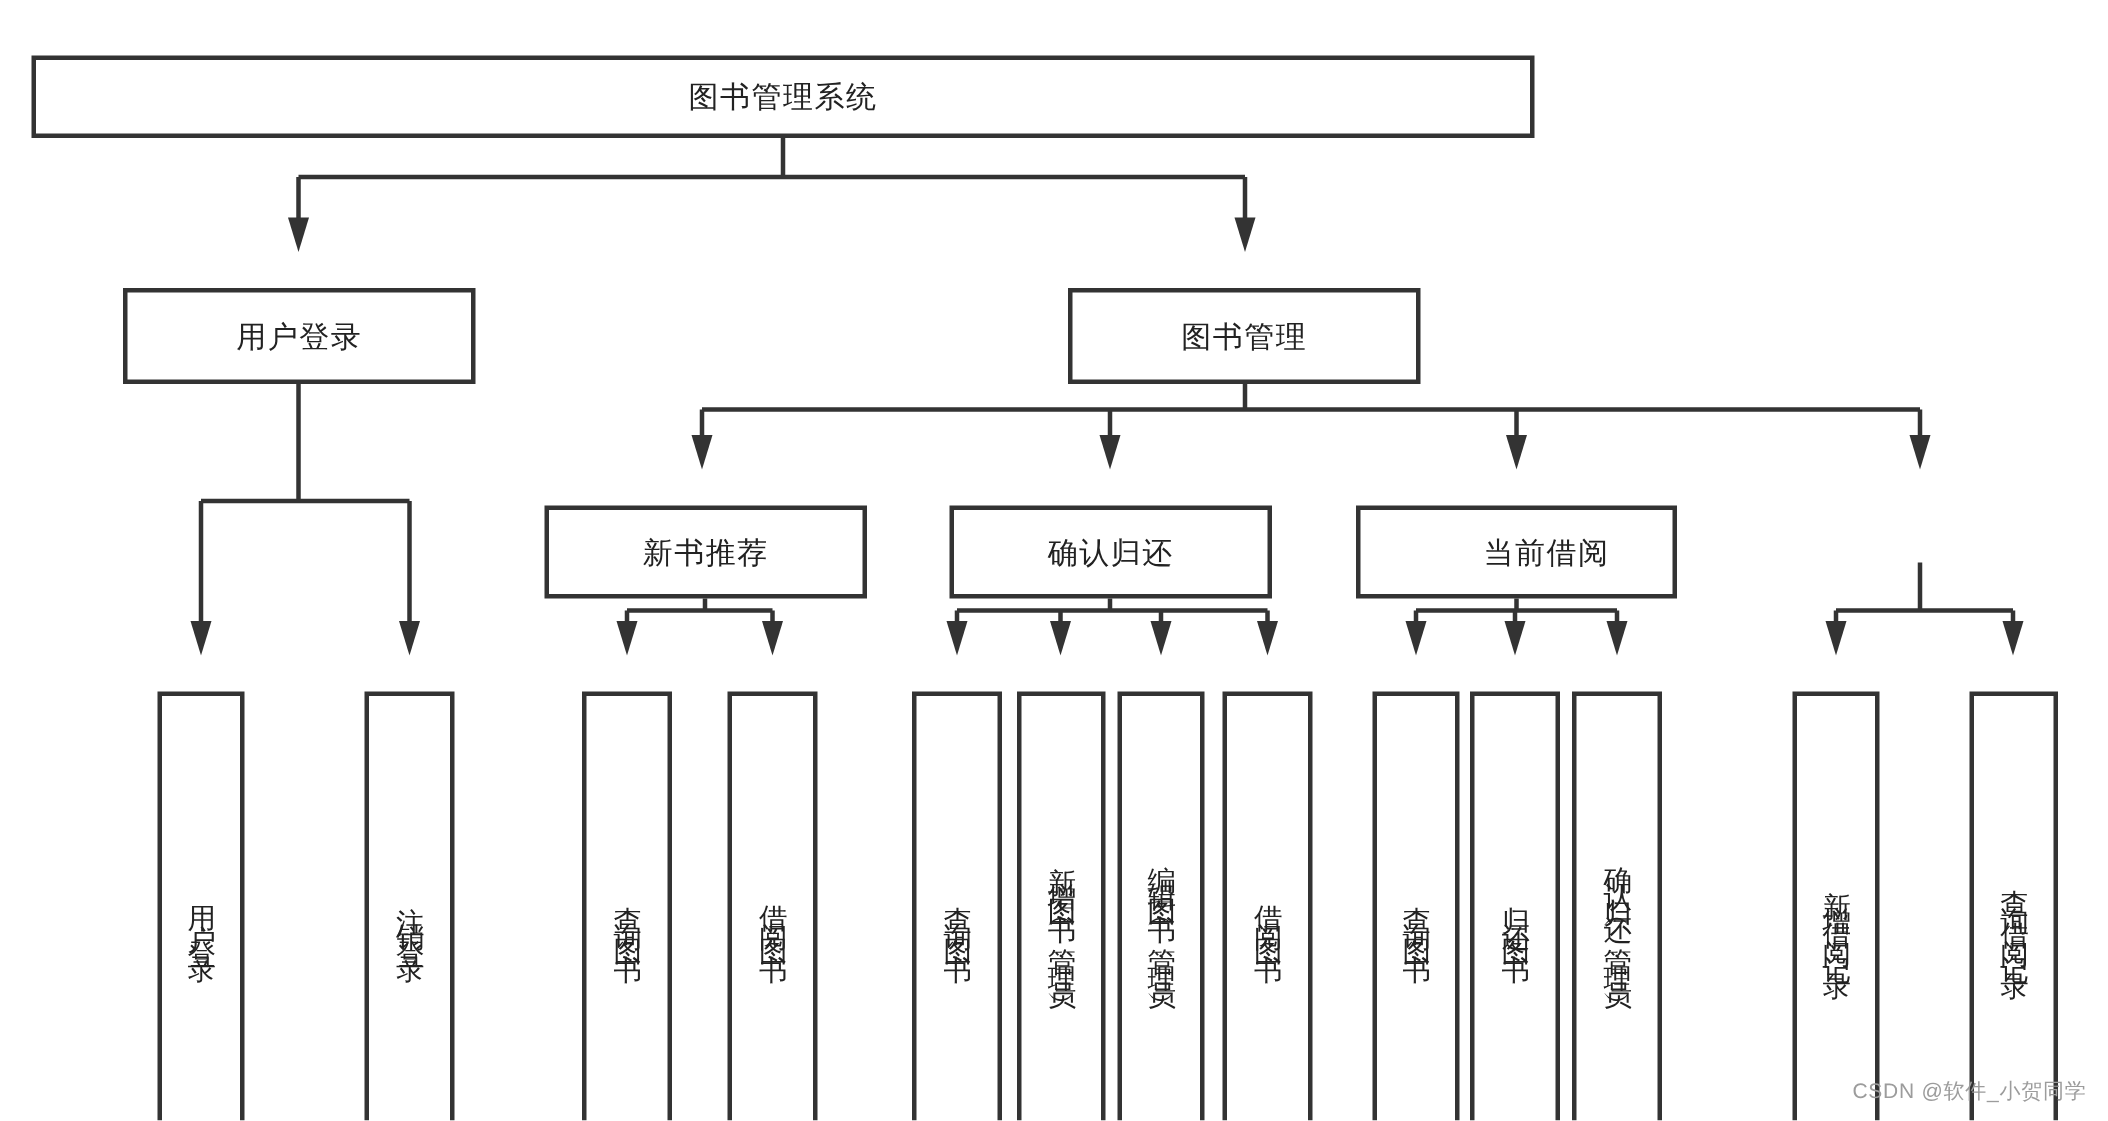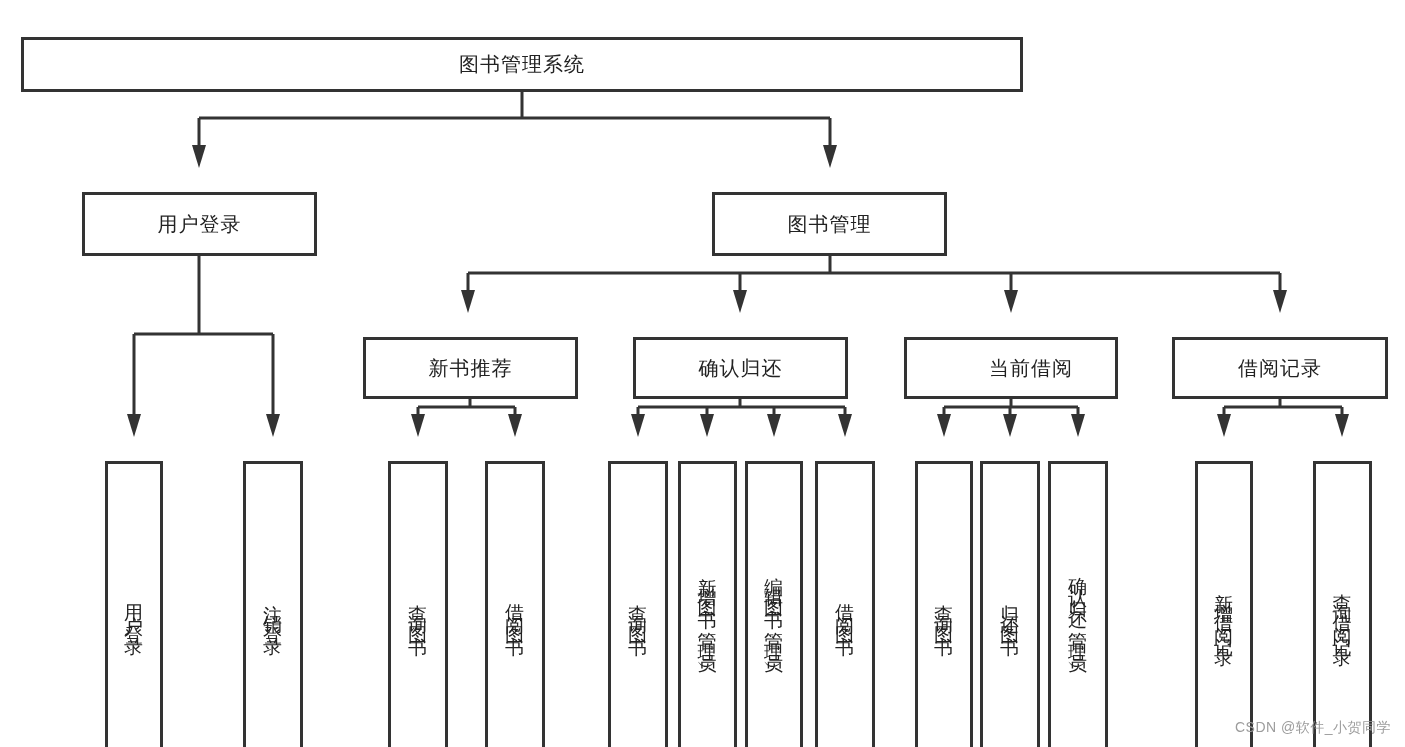--- a/index.html
+++ b/index.html
@@ -110,23 +110,20 @@
 
   <div class="node h" style="left:363px; top:313px; width:215px; height:62px;">
     <span class="lbl">新书推荐</span>
   </div>
   <div class="node h" style="left:633px; top:313px; width:215px; height:62px;">
     <span class="lbl">确认归还</span>
   </div>
   <div class="node h" style="left:904px; top:313px; width:214px; height:62px;padding-left:40px;">
     <span class="lbl">当前借阅</span>
   </div>
-  <div class="node h" style="left:1172px; top:313px; width:216px; height:62px;">
-    <span class="lbl">借阅记录</span>
-  </div>
 
   <div class="node v" style="left:105px; top:437px; width:58px; height:300px;">
     <span class="lbl">用户登录</span>
   </div>
   <div class="node v" style="left:243px; top:437px; width:60px; height:300px;">
     <span class="lbl">注销登录</span>
   </div>
 
   <div class="node v" style="left:388px; top:437px; width:60px; height:300px;">
     <span class="lbl">查询图书</span>

